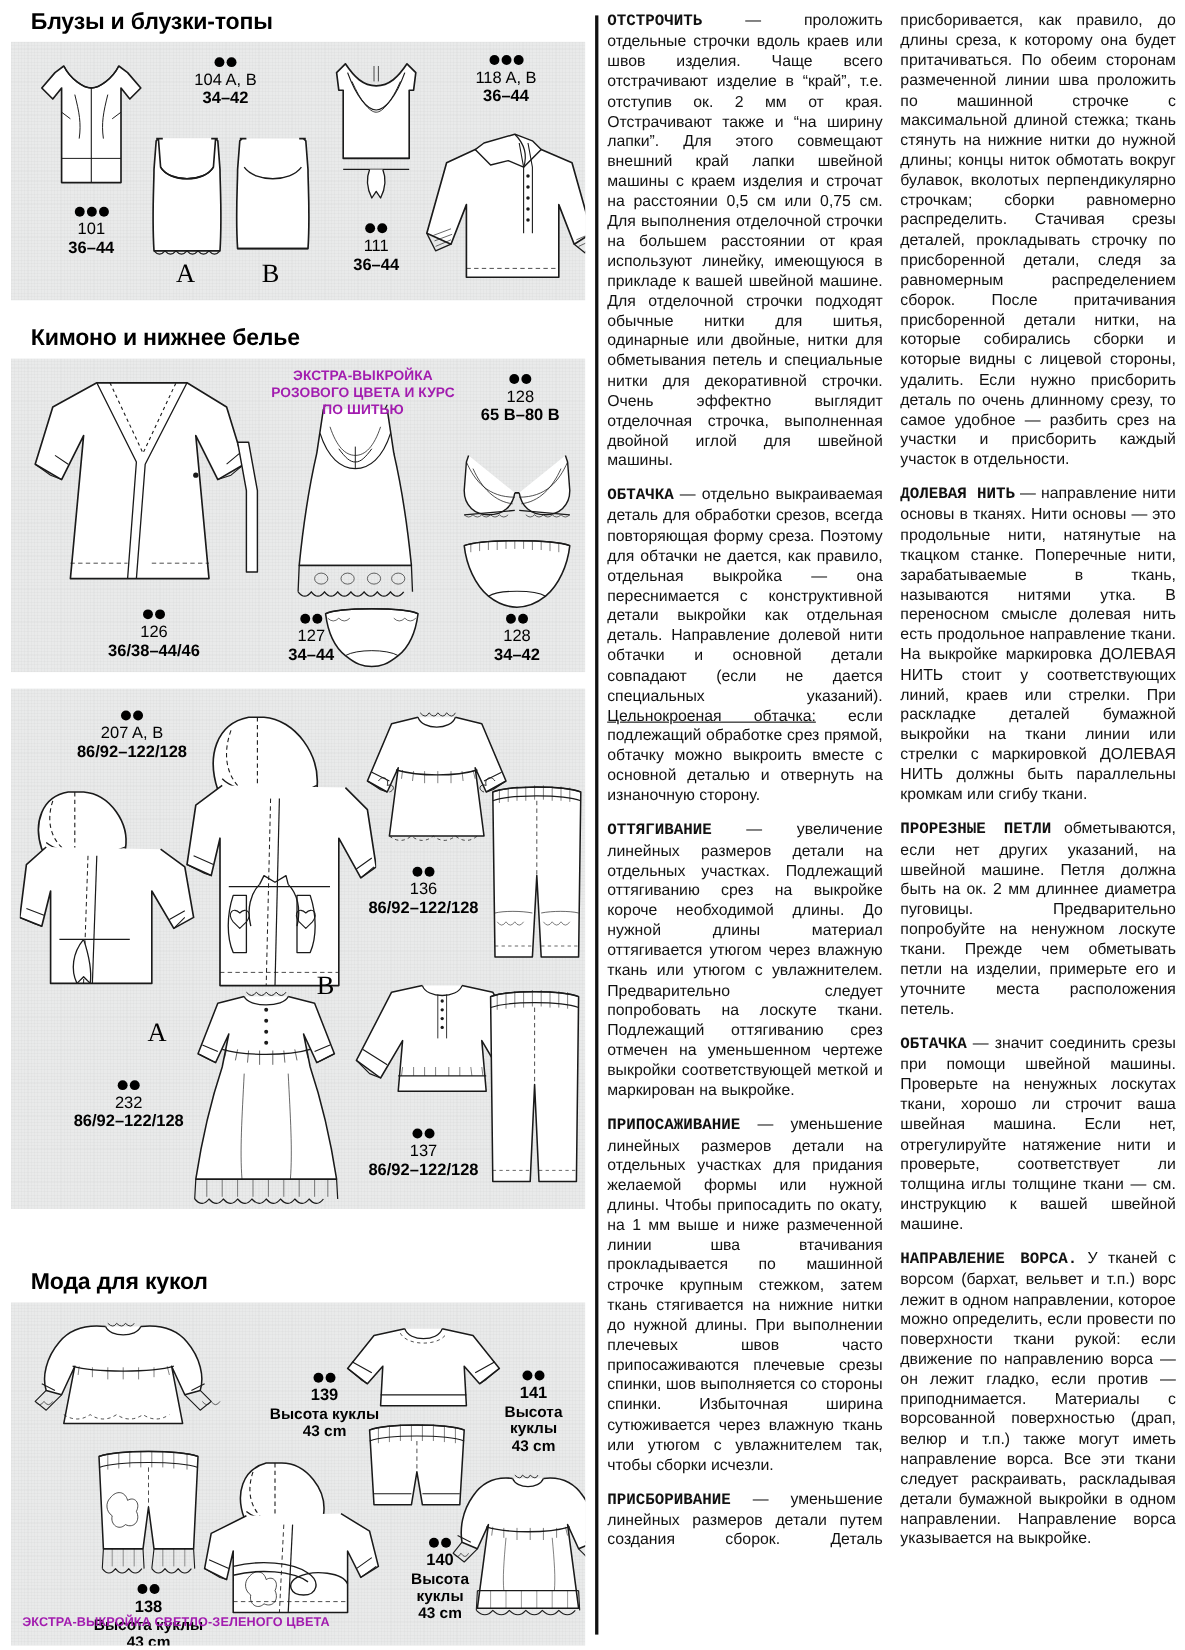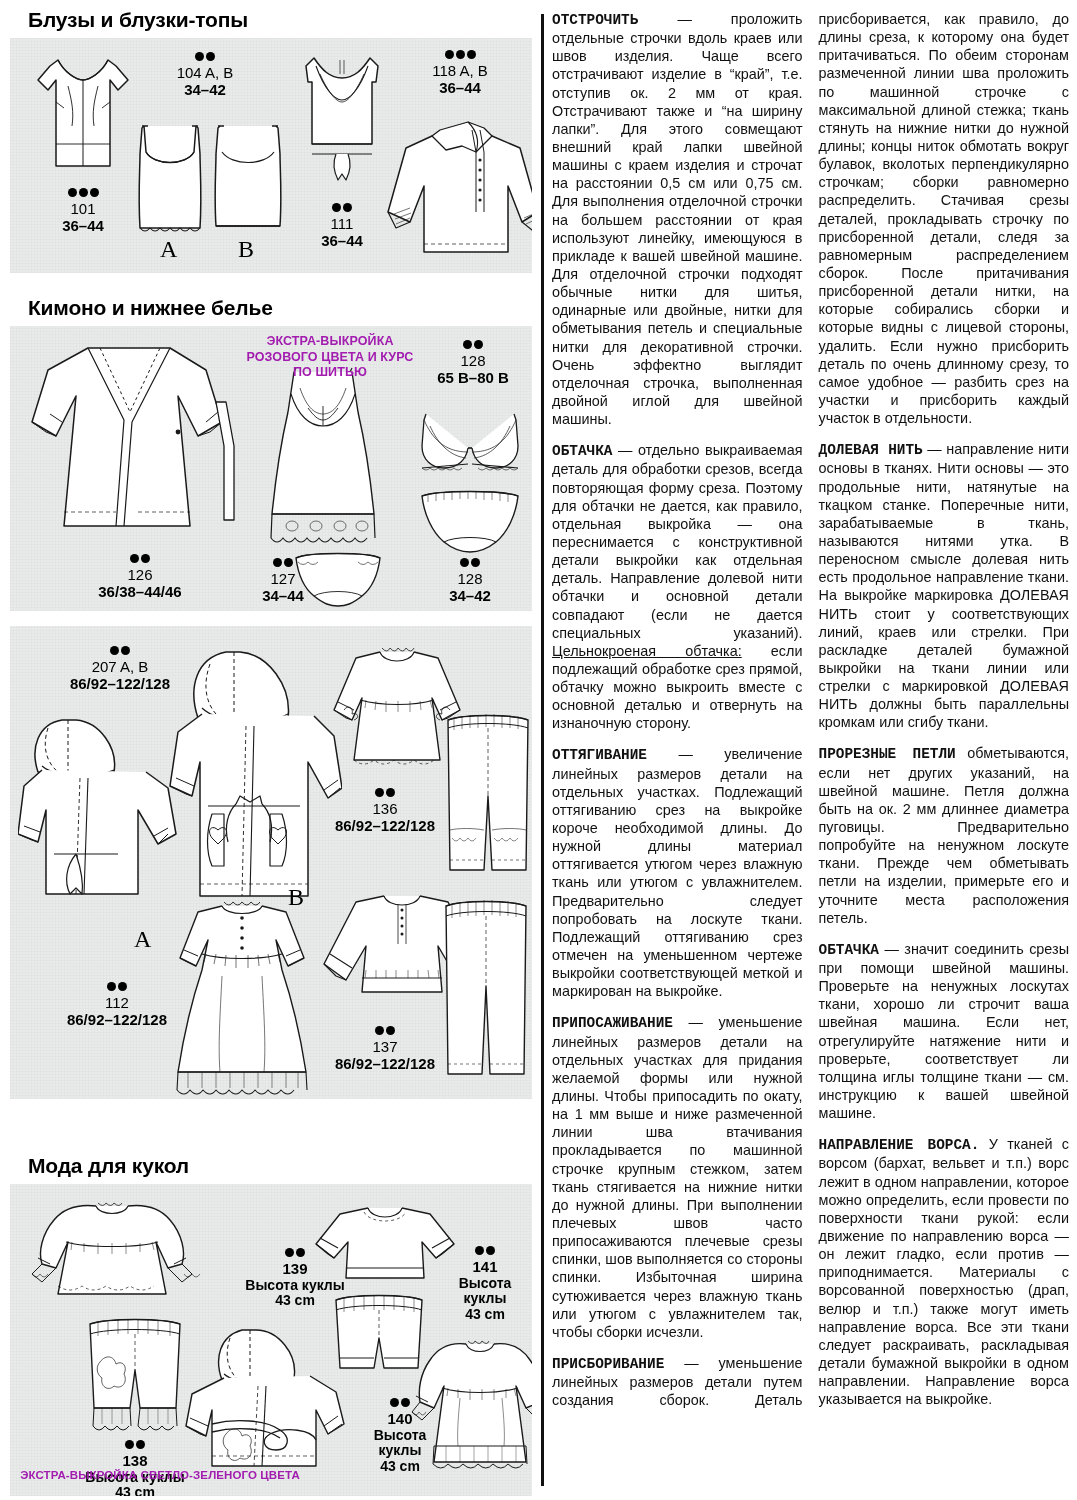--- a/index.html
+++ b/index.html
@@ -336,21 +336,21 @@
             <path d="M16 176 L144 176" stroke-width="1.2"></path>
             <path d="M15 194 q7 8 13 0 q7 8 13 0 q7 8 13 0 q7 8 13 0 q7 8 13 0 q7 8 13 0 q7 8 13 0 q7 8 13 0 q7 8 13 0" stroke-width="1.1"></path>
             <path d="M16 176 L15 194 M144 176 L145 194" stroke-width="1.1"></path>
             <path d="M26 176 L26 192 M40 176 L40 192 M54 176 L54 192 M68 176 L68 192 M82 176 L82 192 M96 176 L96 192 M110 176 L110 192 M124 176 L124 192 M136 176 L136 192" stroke-width=".5"></path>
             <path d="M60 80 C58 120 56 150 58 176 M100 80 C102 120 104 150 102 176" stroke-width=".6"></path>
           </svg>
         </div>
         <div class="variant" style="left:124px;top:300px;">A</div>
         <div class="lbl" style="left:22px;top:356px;width:170px;">
           <span class="dots"><i class="dot"></i><i class="dot"></i></span>
-          <span class="num">112</span>
+          <span class="num">232</span>
           <span class="sz">86/92–122/128</span>
         </div>
 
         <div class="fig" style="left:312px;top:16px;width:150px;height:140px;">
           <svg viewBox="0 0 150 140" fill="none" stroke="#1a1a1a" stroke-width="1.4" stroke-linejoin="round">
             <path d="M58 10 L34 16 L12 68 L30 78 L40 56 L32 118 L118 118 L110 56 L120 78 L138 68 L116 16 L92 10" fill="#fff"></path>
             <path d="M58 10 C62 22 88 22 92 10" stroke-width="1.2"></path>
             <path d="M60 6 q5 6 8 0 q5 6 8 0 q5 6 8 0 q5 6 8 0" stroke-width=".8"></path>
             <path d="M38 58 C60 64 92 64 112 58" stroke-width="1.2"></path>
             <path d="M44 58 L43 66 M54 59 L53 68 M64 59 L64 70 M76 59 L76 70 M88 59 L88 70 M98 59 L99 68 M108 58 L110 66" stroke-width=".5"></path>

